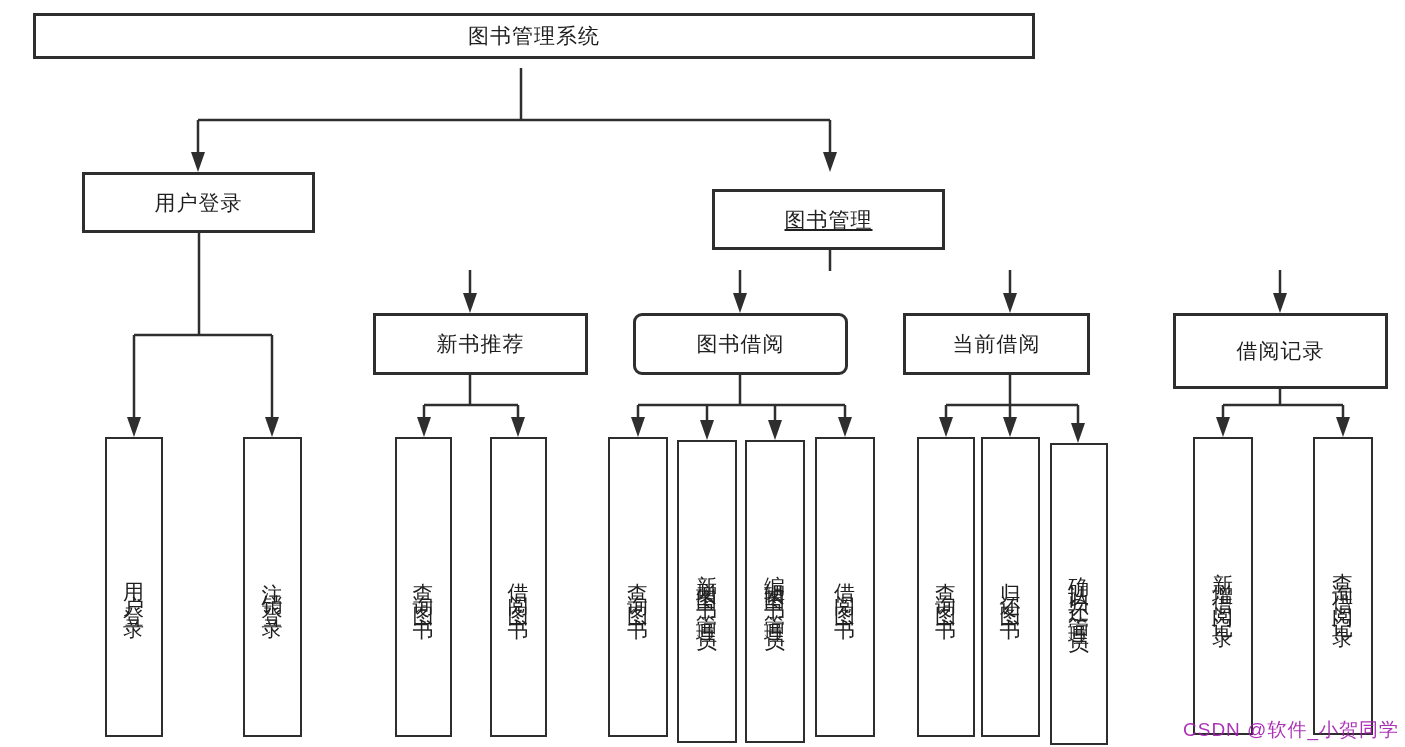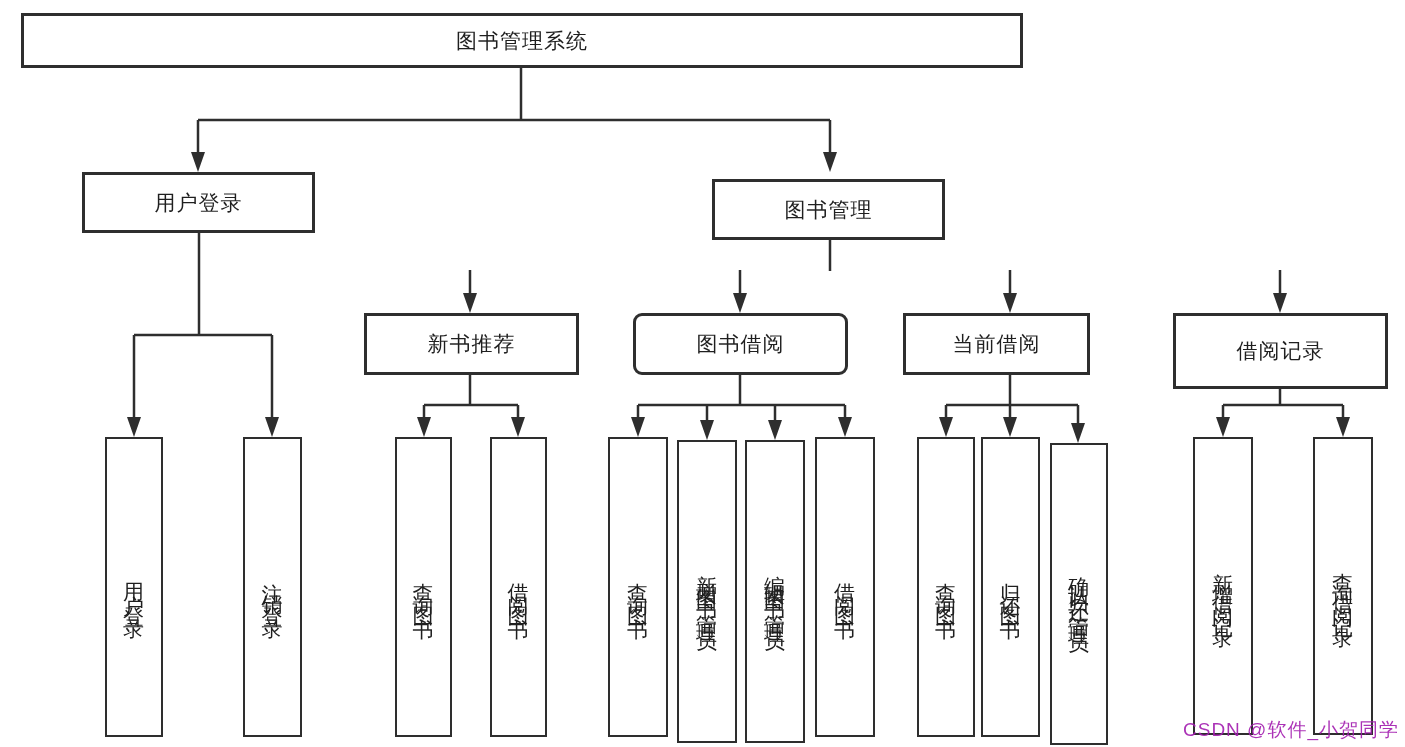--- a/index.html
+++ b/index.html
@@ -121,32 +121,32 @@
       <polygon points="768,420 782,420 775,440"></polygon>
       <polygon points="838,417 852,417 845,437"></polygon>
       <polygon points="939,417 953,417 946,437"></polygon>
       <polygon points="1003,417 1017,417 1010,437"></polygon>
       <polygon points="1071,423 1085,423 1078,443"></polygon>
       <polygon points="1216,417 1230,417 1223,437"></polygon>
       <polygon points="1336,417 1350,417 1343,437"></polygon>
     </g>
   </svg>
 
-  <div class="box" style="left:21px; top:13px; width:1002px; height:55px;font-family:Liberation Serif, serif;">
+  <div class="box" style="left:33px; top:13px; width:1002px; height:46px;font-family:Liberation Serif, serif;">
     <span class="hlabel">图书管理系统</span>
   </div>
 
   <div class="box" style="left:82px; top:172px; width:233px; height:61px;">
     <span class="hlabel">用户登录</span>
   </div>
-  <div class="box" style="left:712px; top:179px; width:233px; height:61px;">
+  <div class="box" style="left:712px; top:189px; width:233px; height:61px;text-decoration:underline;">
     <span class="hlabel">图书管理</span>
   </div>
 
-  <div class="box" style="left:364px; top:313px; width:215px; height:62px;">
+  <div class="box" style="left:373px; top:313px; width:215px; height:62px;">
     <span class="hlabel">新书推荐</span>
   </div>
   <div class="box" style="left:633px; top:313px; width:215px; height:62px;border-radius:9px;">
     <span class="hlabel">图书借阅</span>
   </div>
   <div class="box" style="left:903px; top:313px; width:187px; height:62px;">
     <span class="hlabel">当前借阅</span>
   </div>
   <div class="box" style="left:1173px; top:313px; width:215px; height:76px;">
     <span class="hlabel">借阅记录</span>

